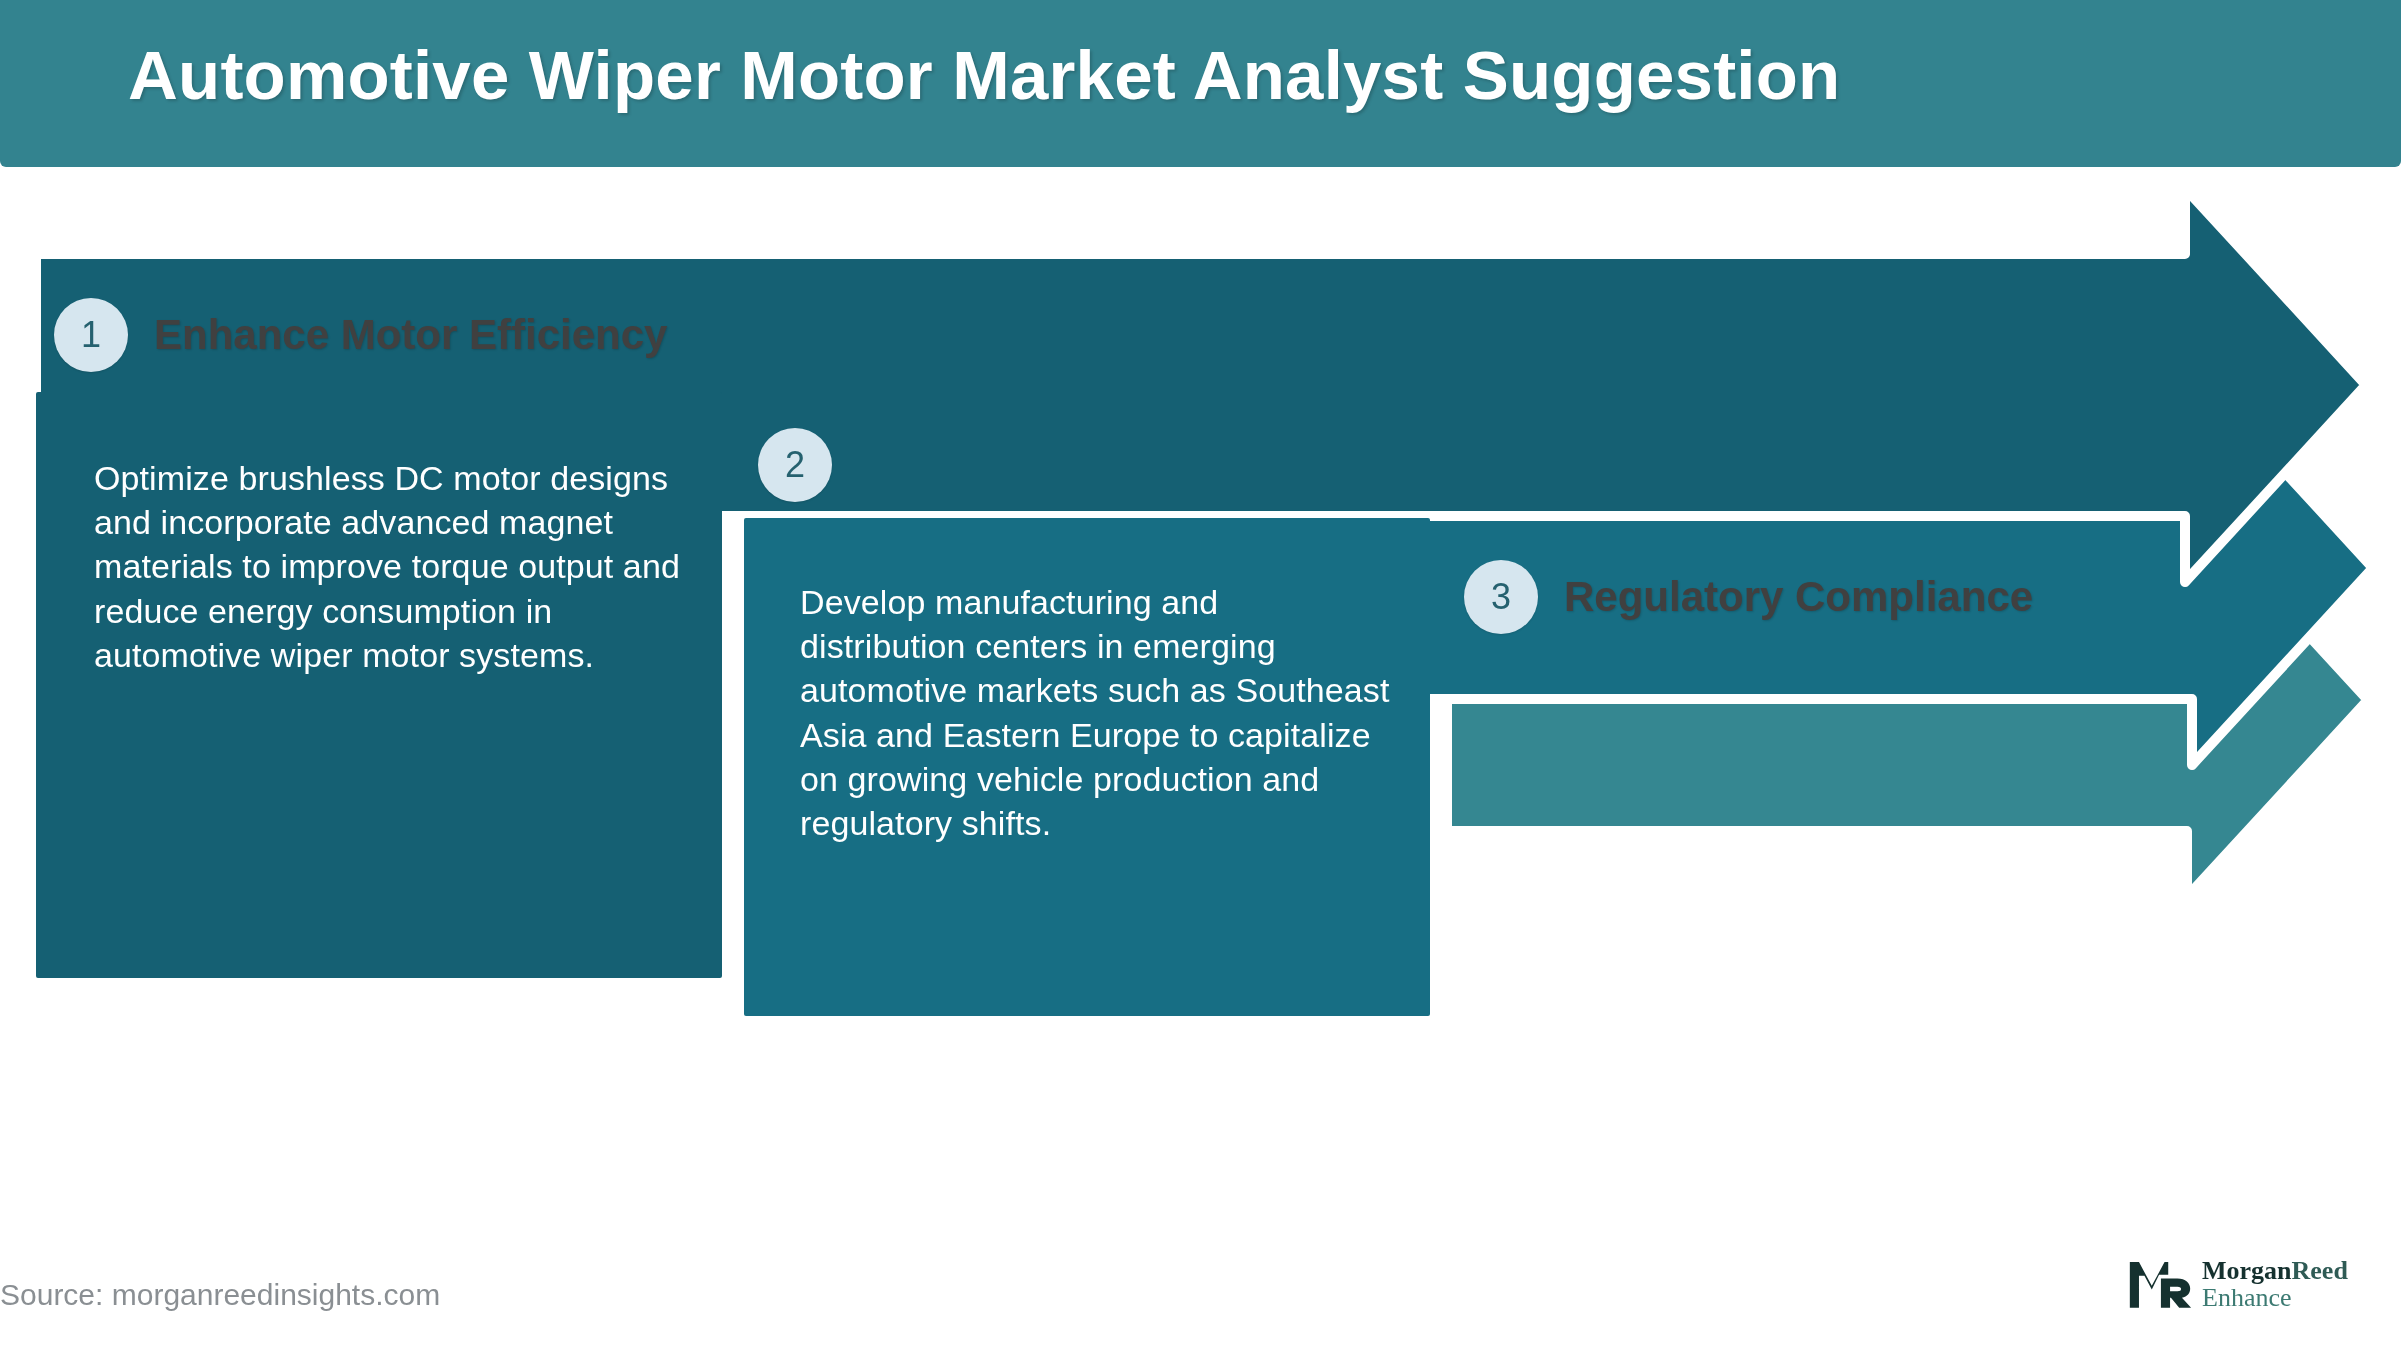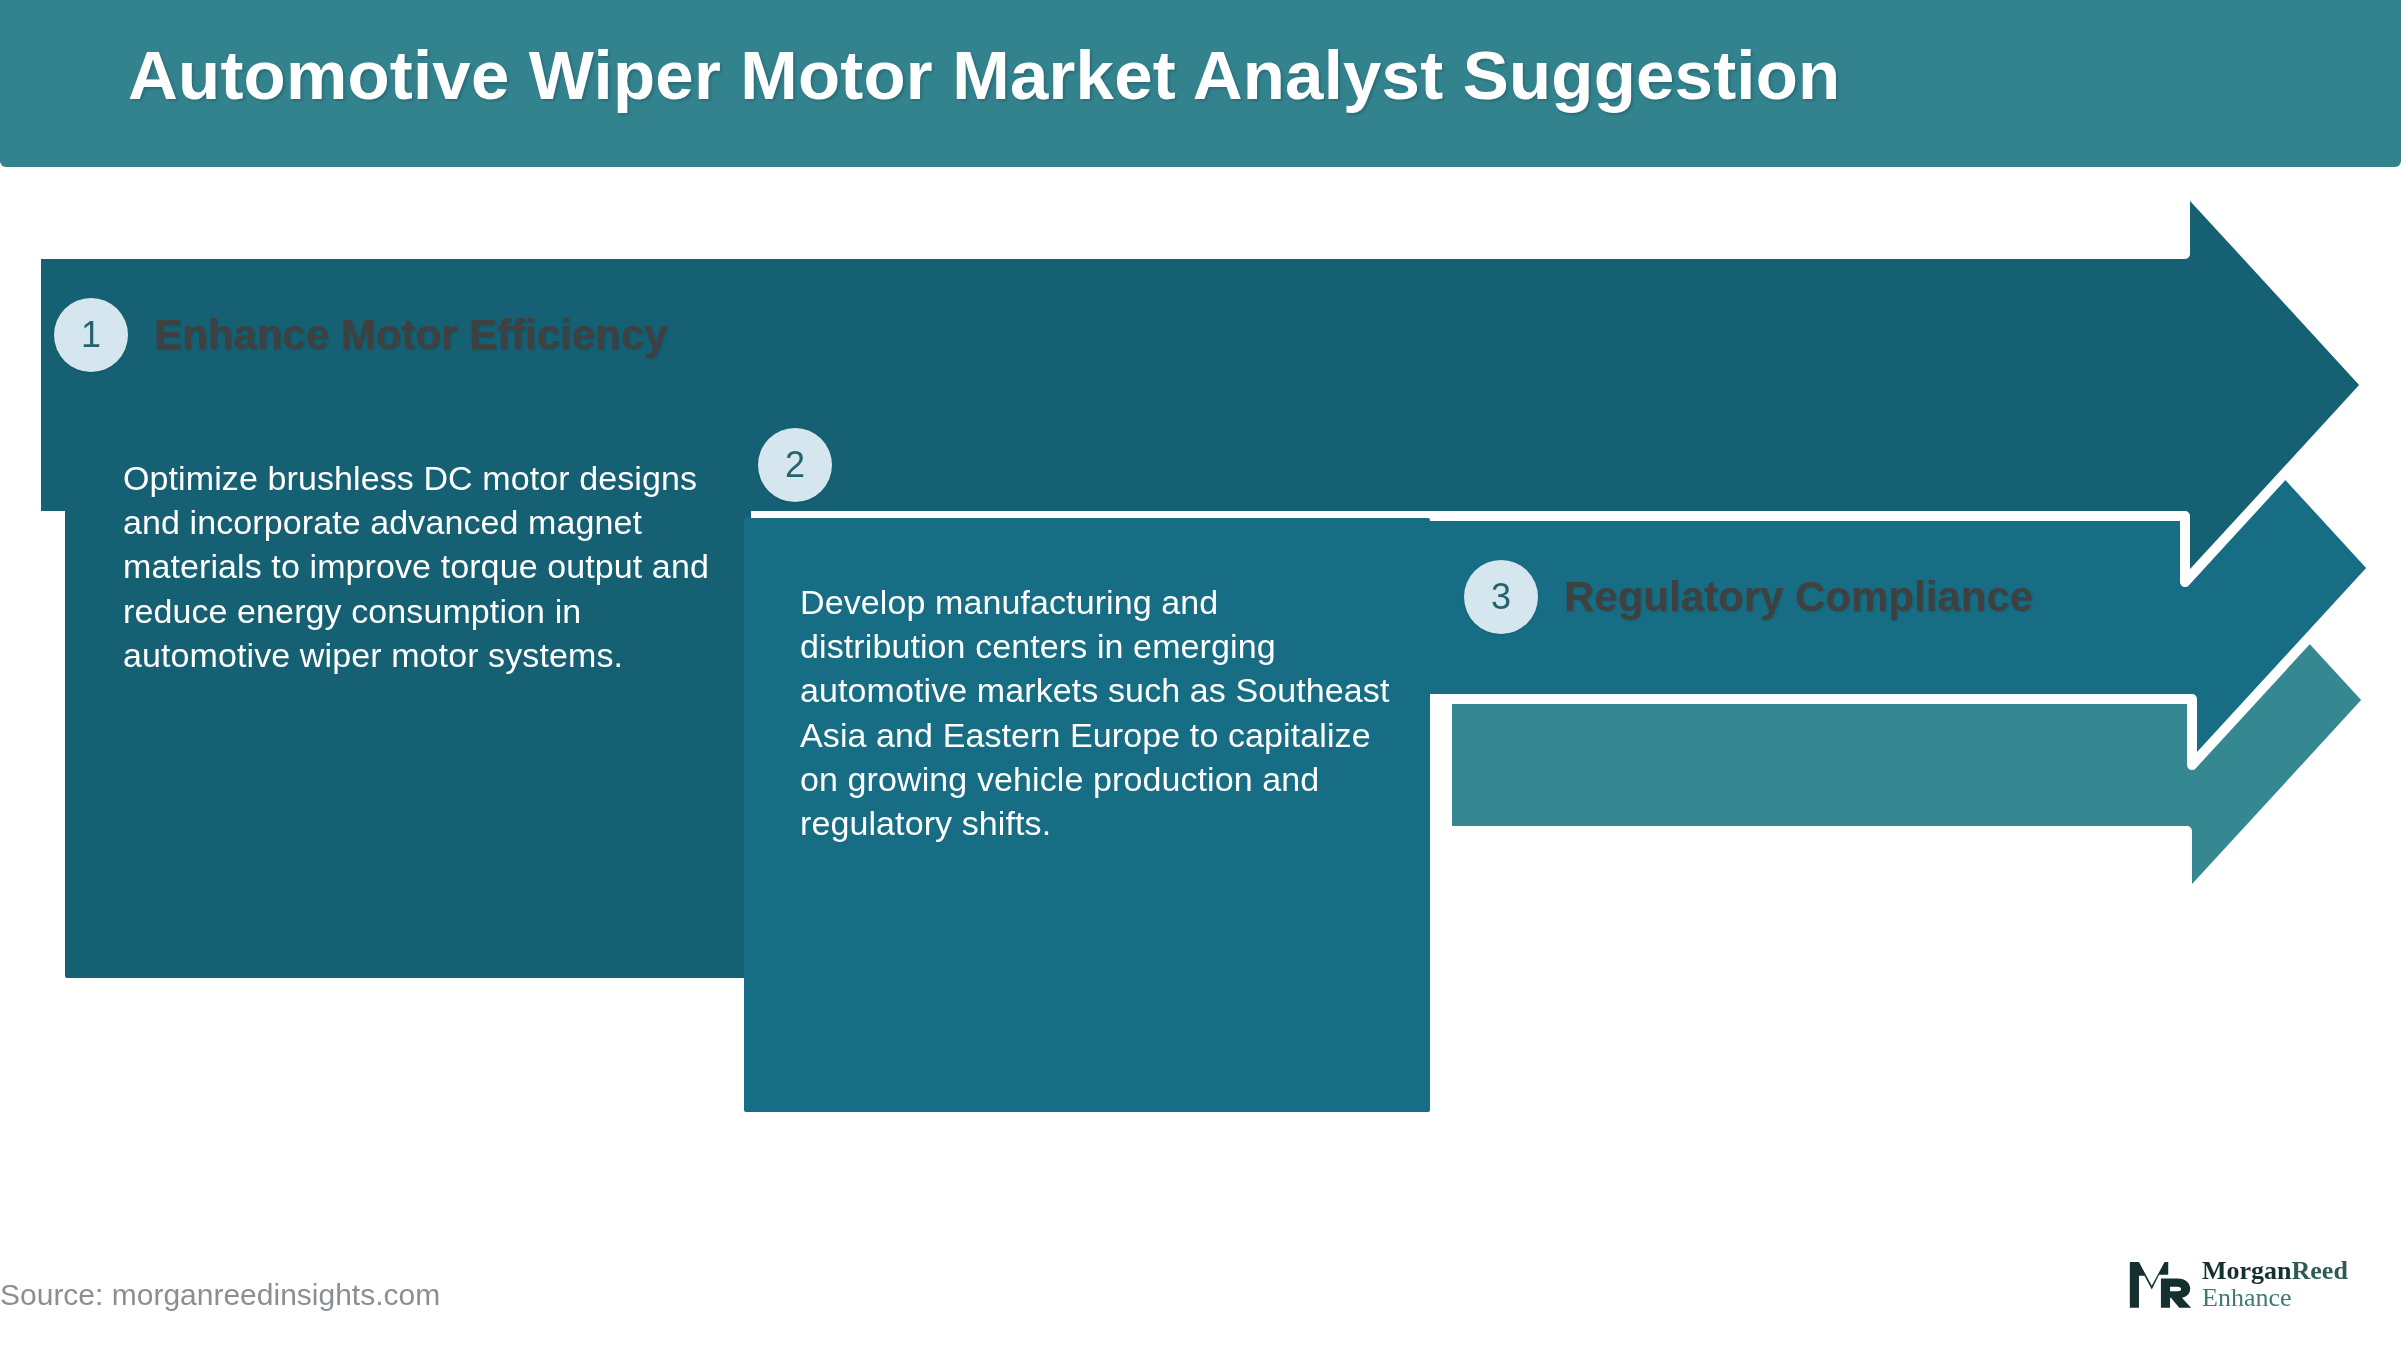--- a/index.html
+++ b/index.html
@@ -41,23 +41,23 @@
     margin-left:26px;color:#404040;font-size:42px;font-weight:bold;
     white-space:nowrap;text-shadow:1px 1px 2px rgba(0,0,0,.16);
   }
 
   
   .card{position:absolute;box-sizing:border-box;}
   .card-text{
     color:#ffffff;font-size:34px;line-height:1.3;
     font-weight:400;letter-spacing:.1px;
   }
-  #card1{left:36px;top:392px;width:686px;height:586px;background:#156073;border-radius:2px;margin-left:29px;}
+  #card1{left:36px;top:392px;width:686px;height:586px;background:#156073;border-radius:2px;}
   #card1 .card-text{padding:64px 38px 0 58px;}
-  #card2{left:744px;top:518px;width:686px;height:594px;background:#176E84;border-radius:2px;}
+  #card2{left:744px;top:518px;width:686px;height:498px;background:#176E84;border-radius:2px;}
   #card2 .card-text{padding:62px 38px 0 56px;}
   #card3{left:1447px;top:650px;width:705px;height:588px;background:#358791;border-radius:2px;}
   #card3 .card-text{padding:62px 38px 0 56px;}
 
   
   .source{
     position:absolute;left:0;top:1278px;width:2401px;
     text-align:left;color:#8a8f93;font-size:30px;
   }
   .logo{position:absolute;left:2128px;top:1258px;width:232px;height:74px;display:flex;}

